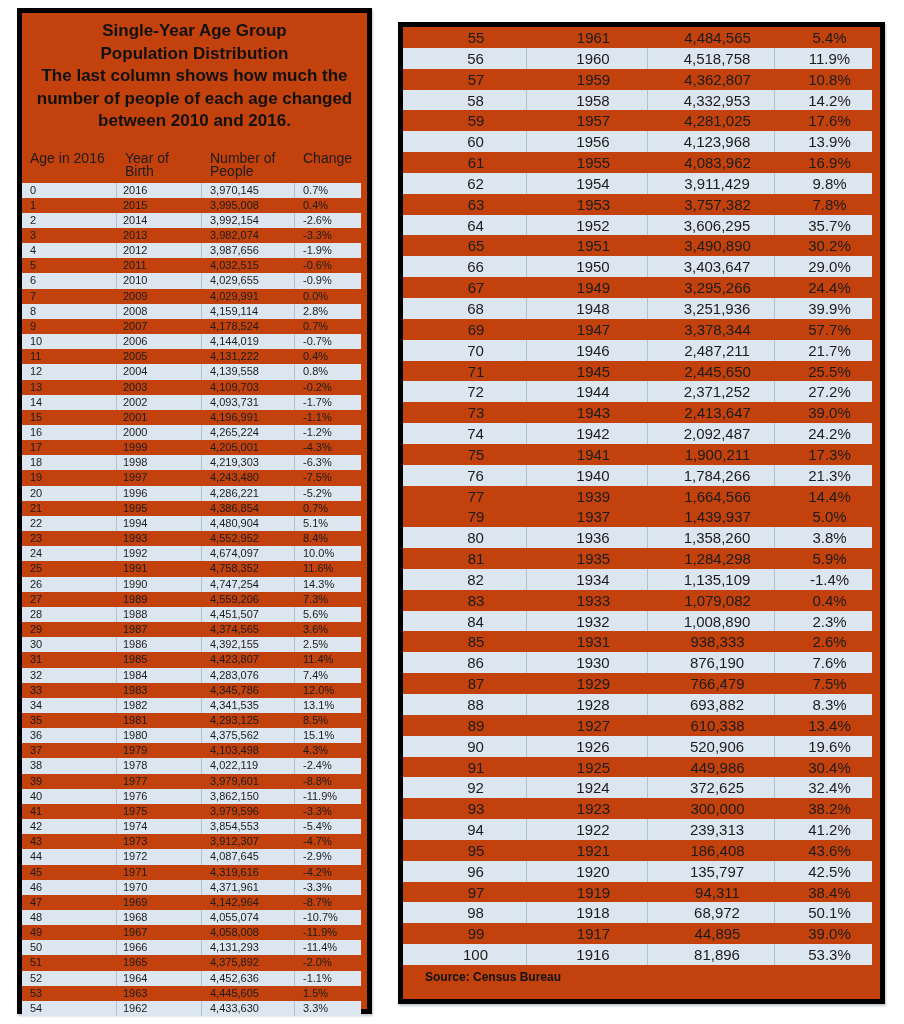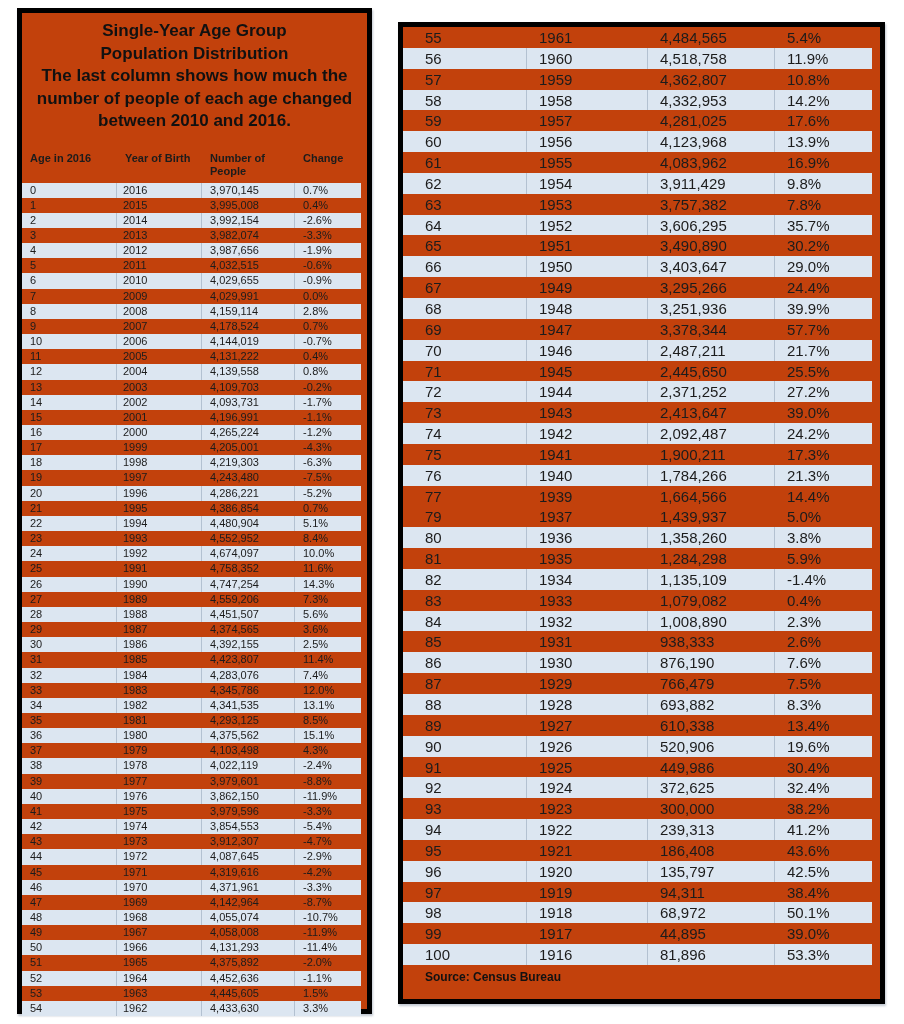--- a/index.html
+++ b/index.html
@@ -27,28 +27,28 @@
     line-height:22.5px;
     color:#111;
   }
   .title span { display:block; }
 
   
   .lt-header {
     display:grid;
     grid-template-columns:95px 85px 93px 1fr;
     margin:17px 6px 0 0;
-    font-weight:bold;
-    font-size:11px;
+    font-weight:normal;
+    font-size:14px;
     line-height:13px;
   }
   .lt-header .hcell { padding:2px 4px 1px 8px; }
 
   .rows { margin-right:6px; }
-  #right-panel .rows { margin-right:8px; }
+  #right-panel .rows { margin-right:8px;text-align:center; }
 
   .trow {
     display:grid;
     white-space:nowrap;
   }
   #left-panel  .trow { grid-template-columns:95px 85px 93px 1fr; height:15.16px; line-height:15.3px; font-size:11px; }
   #right-panel .trow { grid-template-columns:124px 121px 127px 1fr; height:20.85px; line-height:21px; font-size:15px; }
 
   .tcell { padding-left:8px; overflow:hidden; }
   #right-panel .tcell { padding-left:12px; }

